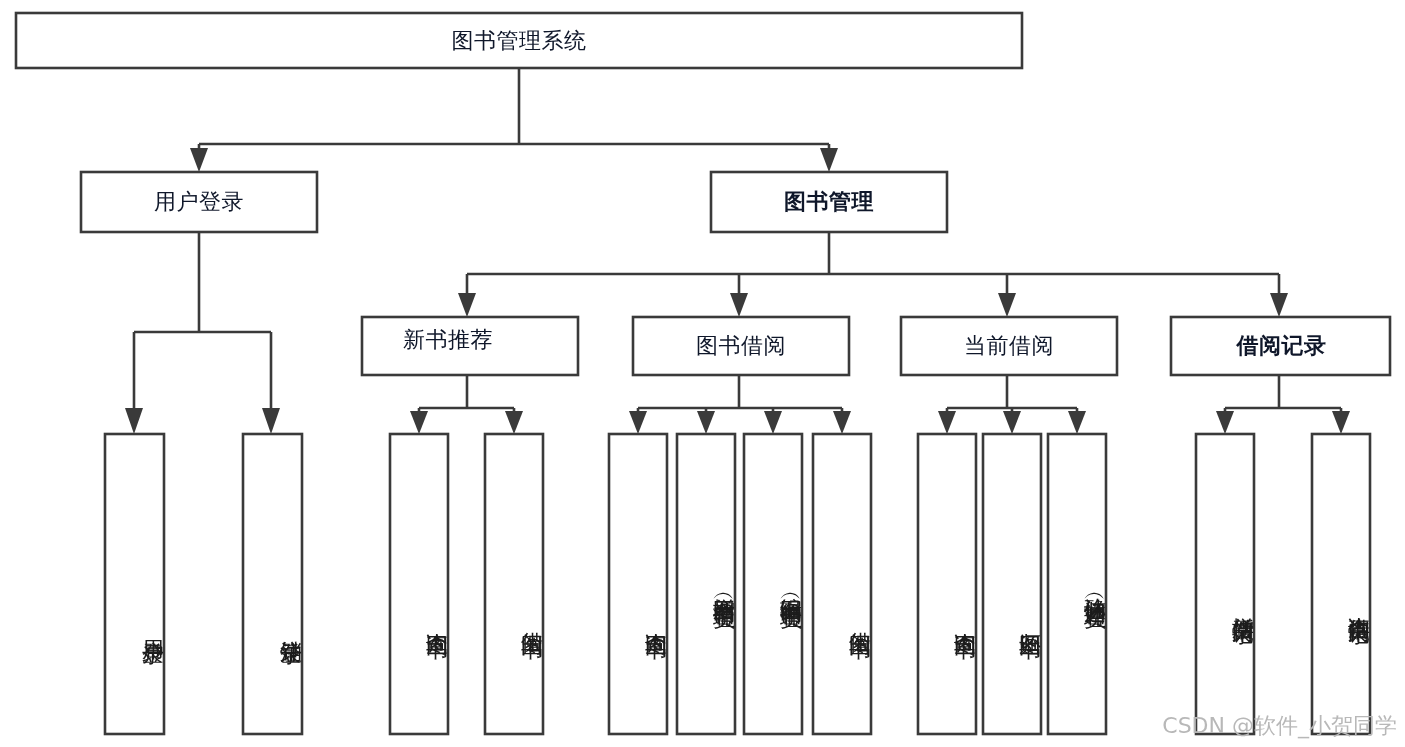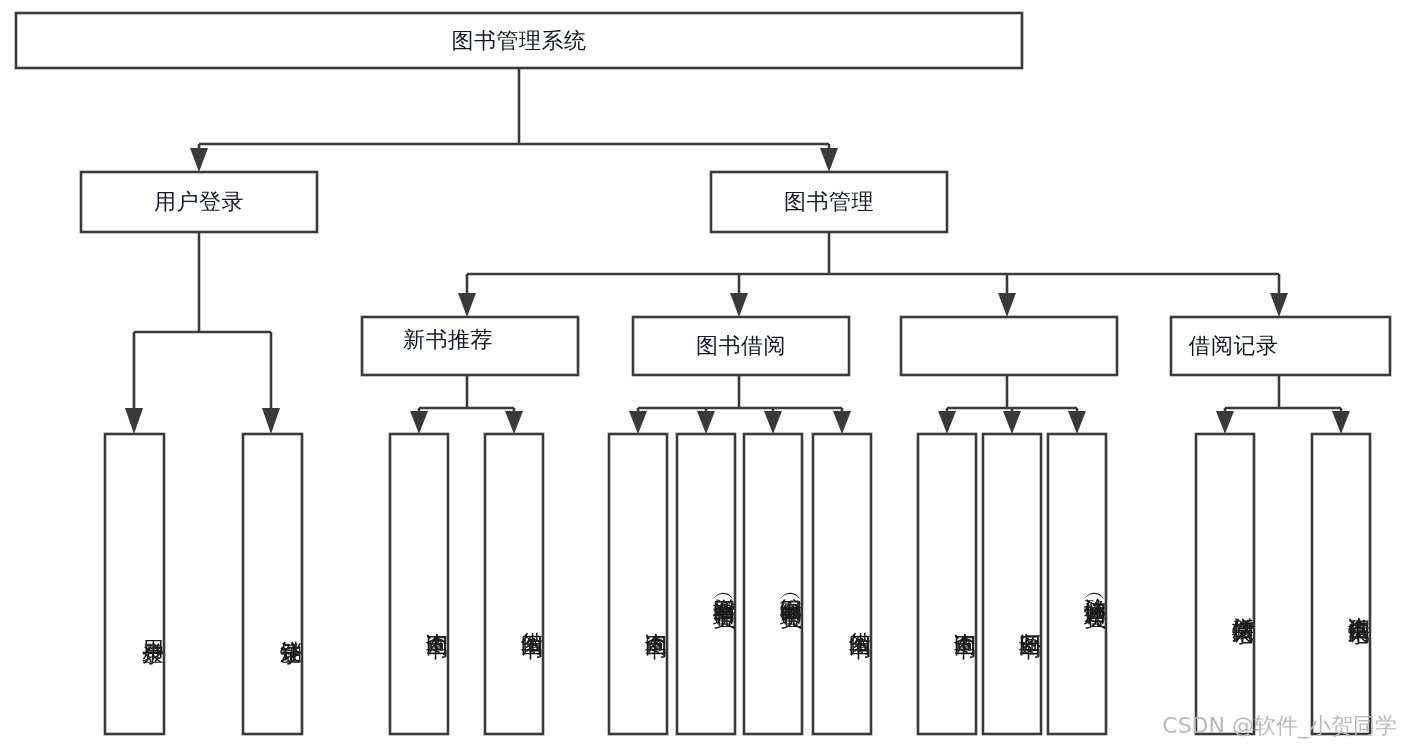--- a/index.html
+++ b/index.html
@@ -186,25 +186,26 @@
     <rect class="node-rect" x="983" y="434" width="58" height="300"></rect>
     <rect class="node-rect" x="1048" y="434" width="58" height="300"></rect>
 
     <rect class="node-rect" x="1196" y="434" width="58" height="300"></rect>
     <rect class="node-rect" x="1312" y="434" width="58" height="300"></rect>
   </svg>
 
   <div class="hlabel" style="left:16px;  top:13px;  width:1006px; height:55px;">图书管理系统</div>
 
   <div class="hlabel" style="left:81px;  top:172px; width:236px; height:60px;">用户登录</div>
-  <div class="hlabel" style="left:711px; top:172px; width:236px; height:60px;">图书管理</div>
+  <div class="hlabel" style="left:711px; top:172px; width:236px; height:60px;font-weight:bold;">图书管理</div>
 
   <div class="hlabel" style="left:362px;  top:311px; width:172px; height:58px;">新书推荐</div>
   <div class="hlabel" style="left:633px;  top:317px; width:216px; height:58px;">图书借阅</div>
-  <div class="hlabel" style="left:1121px; top:317px; width:225px; height:58px;">借阅记录</div>
+  <div class="hlabel" style="left:901px;  top:317px; width:216px; height:58px;">当前借阅</div>
+  <div class="hlabel" style="left:1169px; top:317px; width:225px; height:58px;font-weight:bold;">借阅记录</div>
 
   <div class="vlabel" style="left:105px; top:520px; width:59px; height:210px;">用户登录</div>
   <div class="vlabel" style="left:243px; top:520px; width:59px; height:210px;">注销登录</div>
 
   <div class="vlabel" style="left:390px; top:510px; width:58px; height:215px;">查询图书</div>
   <div class="vlabel" style="left:485px; top:510px; width:58px; height:215px;">借阅图书</div>
 
   <div class="vlabel" style="left:609px; top:510px; width:58px; height:215px;">查询图书</div>
   <div class="vlabel" style="left:677px; top:442px; width:58px; height:290px;">新增图书（管理员）</div>
   <div class="vlabel" style="left:744px; top:442px; width:58px; height:290px;">编辑图书（管理员）</div>

